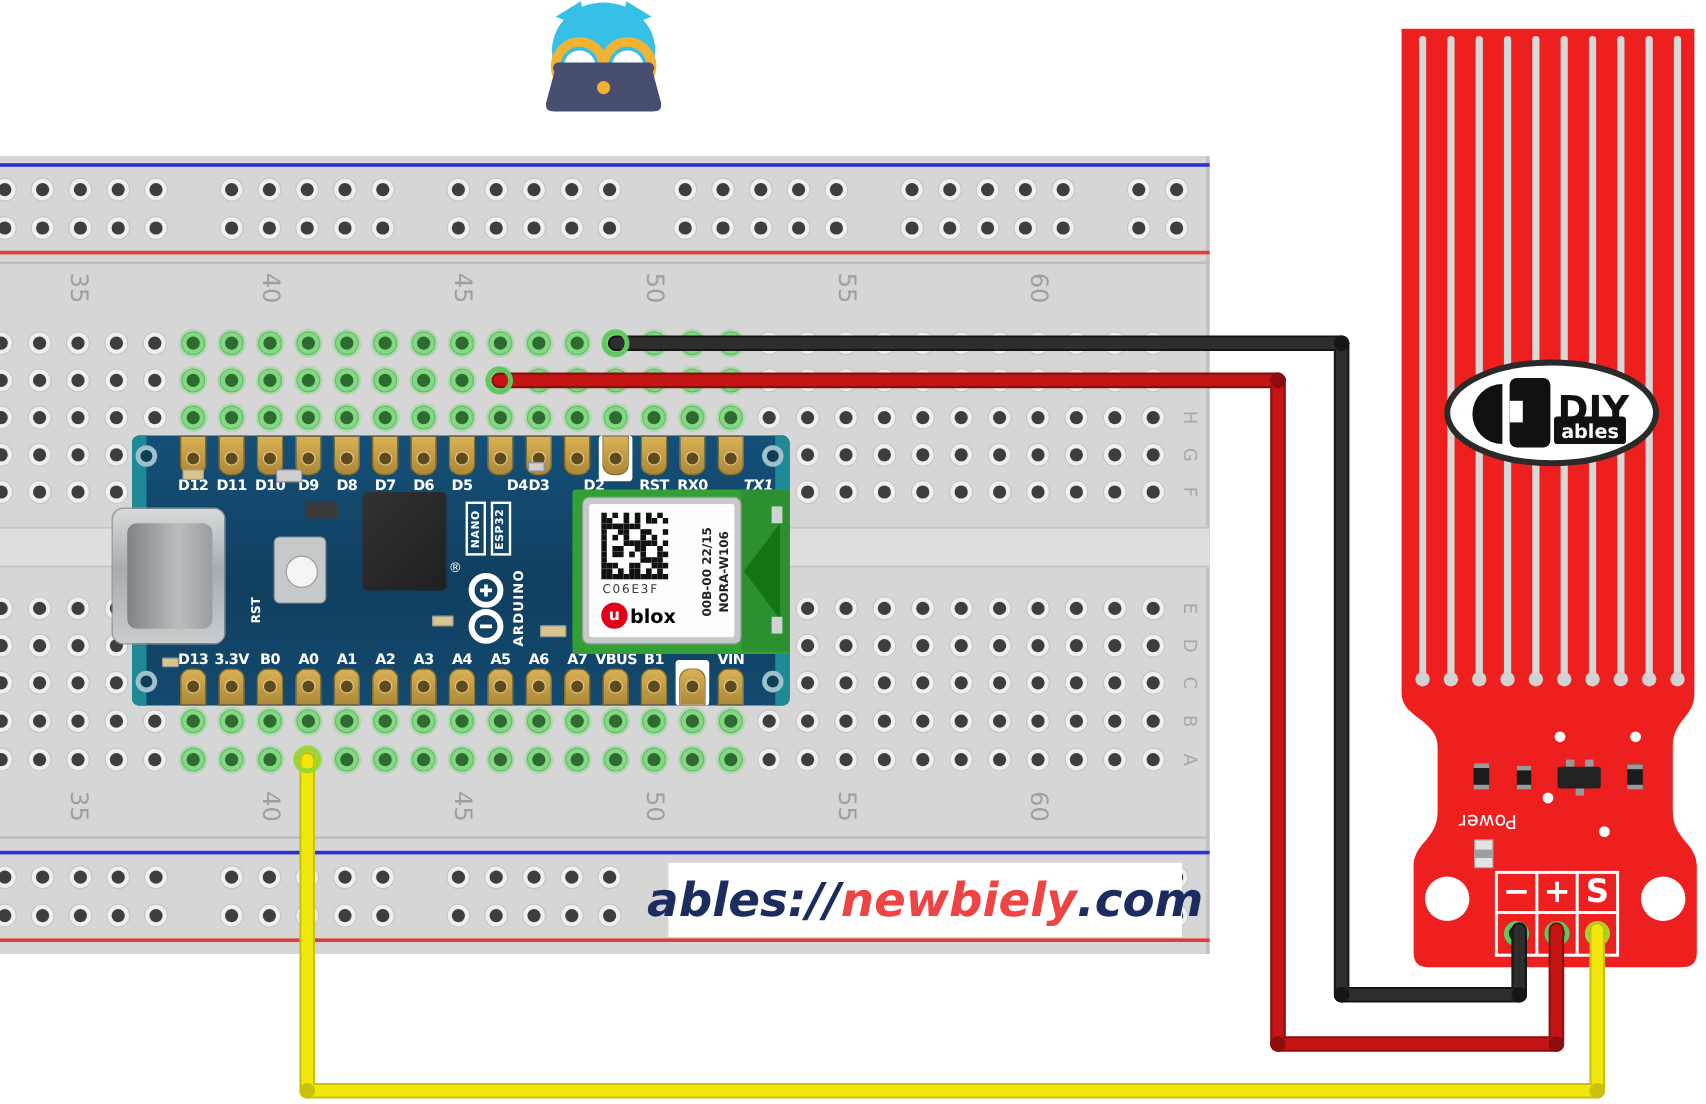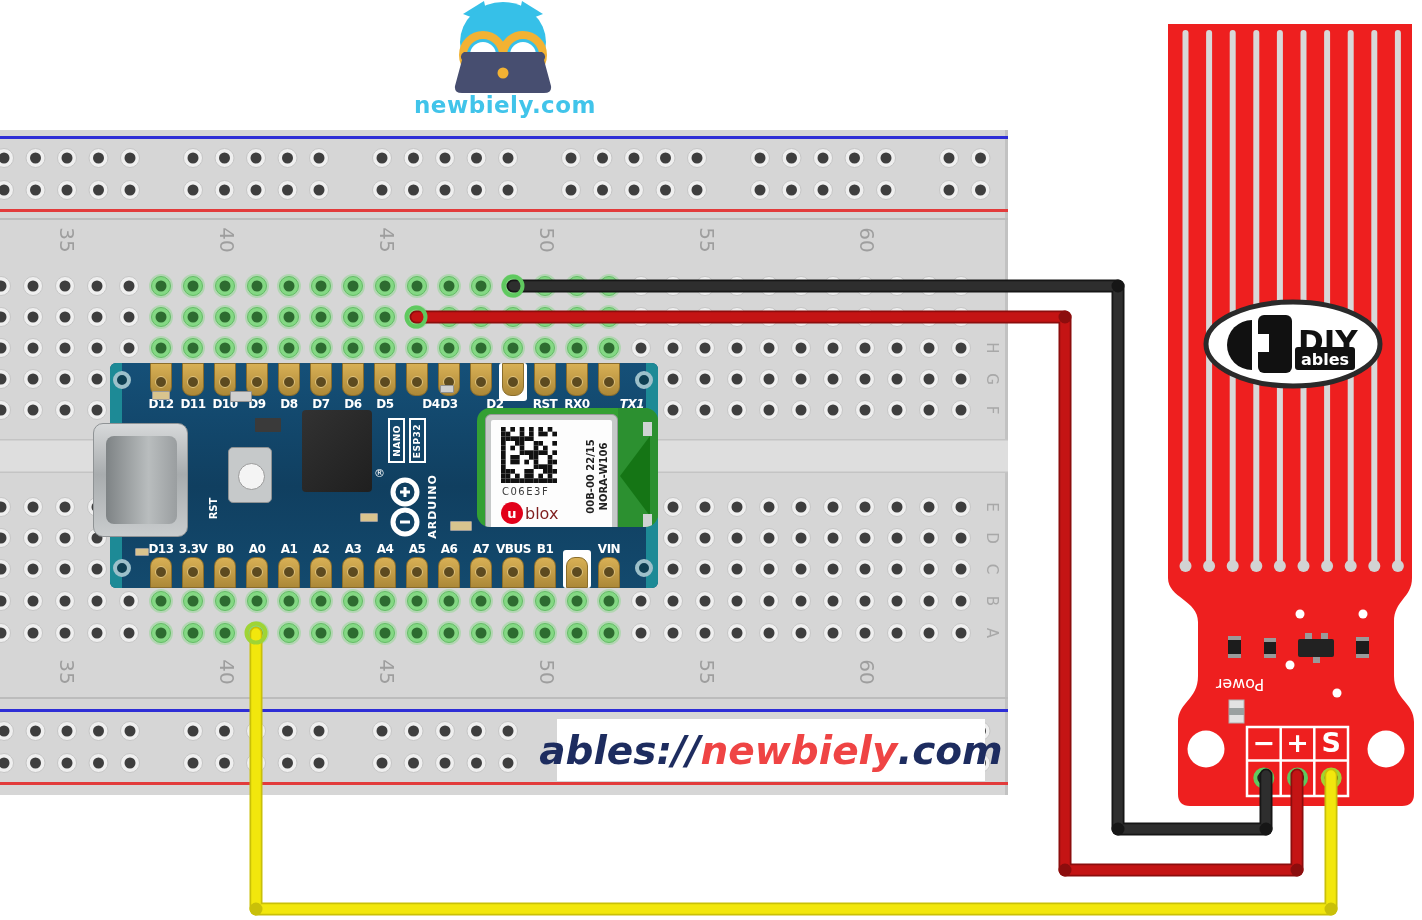--- a/index.html
+++ b/index.html
@@ -36,31 +36,31 @@
   #rst-label span,#arduino-brand span{transform:rotate(-90deg);white-space:nowrap;}
   #chip{position:absolute;left:192px;top:47px;width:70px;height:82px;border-radius:4px;
     background:linear-gradient(135deg,#323232,#1f1f1f);}
   .nbox{position:absolute;top:55px;width:17px;height:45px;border:2px solid #fff;display:flex;align-items:center;justify-content:center;}
   .nbox span{transform:rotate(-90deg);color:#fff;font-weight:bold;font-size:9px;letter-spacing:.5px;white-space:nowrap;}
   #nano-box{left:278px;} #esp32-box{left:299px;}
   #reg-mark{position:absolute;left:264px;top:104px;color:#fff;font-size:11px;}
   #inf-logo{position:absolute;left:277px;top:112px;}
   #arduino-brand{position:absolute;left:314px;top:112px;width:16px;height:62px;font-size:11px;letter-spacing:1px;}
   
-  #module{position:absolute;left:367px;top:45px;width:181px;height:119px;background:#33a033;border-radius:13px;overflow:hidden;}
+  #module{position:absolute;left:367px;top:45px;width:181px;height:137px;background:#33a033;border-radius:3px;overflow:hidden;}
   #module .ant{position:absolute;right:0;top:0;width:40px;height:135px;background:#2c9030;}
   #module .ant:before{content:"";position:absolute;left:2px;top:28px;border-top:40px solid transparent;
     border-bottom:40px solid transparent;border-right:30px solid #157515;}
   #shield{position:absolute;left:8px;top:6px;width:133px;height:123px;background:#c6c9c9;border:1px solid #969a9a;border-radius:6px;}
   #mod-label{position:absolute;left:5px;top:5px;width:121px;height:111px;background:#fdfdfd;border-radius:2px;}
   #mod-code{position:absolute;left:11px;top:66px;font-size:10px;color:#3a3a3a;letter-spacing:1.5px;}
   #ublox{position:absolute;left:10px;top:82px;display:flex;align-items:center;}
   #ublox .dot{width:22px;height:22px;border-radius:50%;background:#e2001a;color:#fff;font-weight:bold;font-size:13px;
     display:flex;align-items:center;justify-content:center;}
-  #ublox .blx{color:#7f1d1d;font-weight:normal;font-size:16px;margin-left:2px;}
+  #ublox .blx{color:#000000;font-weight:bold;font-size:16px;margin-left:2px;}
   .mod-vtext{position:absolute;top:2px;width:14px;height:108px;display:flex;align-items:center;justify-content:center;}
   .mod-vtext span{transform:rotate(-90deg);font-size:10px;color:#222;font-weight:bold;white-space:nowrap;}
   #mod-v1{left:92px;} #mod-v2{left:106px;}
   .ant-pad{position:absolute;width:9px;height:14px;background:#cfd3d3;right:6px;}
   
   .pin-pad{position:absolute;width:22px;background:linear-gradient(180deg,#d8b055,#ac8838);border:1px solid #8a6d2c;}
   .pin-pad.top{top:0;height:33px;border-radius:0 0 9px 9px;}
   .pin-pad.bot{top:194px;height:31px;border-radius:9px 9px 0 0;}
   .pin-hole{position:absolute;left:4px;width:12px;height:12px;border-radius:50%;background:#5d4a1f;border:1px solid #e3c57d;}
   .pin-pad.top .pin-hole{top:12px;} .pin-pad.bot .pin-hole{top:8px;}
@@ -1088,21 +1088,20 @@
     <circle cx="483" cy="55" r="20" fill="none" stroke="#f2b233" stroke-width="8"></circle>
     <circle cx="523" cy="55" r="20" fill="none" stroke="#f2b233" stroke-width="8"></circle>
     <circle cx="483" cy="55" r="13" fill="#fff"></circle>
     <circle cx="523" cy="55" r="13" fill="#fff"></circle>
     <circle cx="487" cy="58" r="5" fill="#274056"></circle>
     <circle cx="519" cy="58" r="5" fill="#274056"></circle>
     <path d="M503 66 l5 7 l-5 7 l-5 -7 Z" fill="#2a8db0"></path>
     <path d="M462 60 Q459 55 464 52 L542 52 Q547 55 544 60 L551 86 Q552 93 544 93 L462 93 Q454 93 455 86 Z" fill="#474e70"></path>
     <circle cx="503" cy="73" r="5.5" fill="#f2b233"></circle>
   </svg>
-  <div id="logo-text">newbiely.com</div>
 
   <div id="arduino">
     <div class="teal-edge" style="left:0;border-radius:6px 0 0 6px;"></div>
     <div class="teal-edge" style="left:536px;border-radius:0 6px 6px 0;"></div>
     <div class="corner-hole" style="left:3px;top:8px;"></div>
     <div class="corner-hole" style="left:525px;top:8px;"></div>
     <div class="corner-hole" style="left:3px;top:196px;"></div>
     <div class="corner-hole" style="left:525px;top:196px;"></div>
 
     <div class="gnd-pad" style="left:389px;top:0;"></div>

